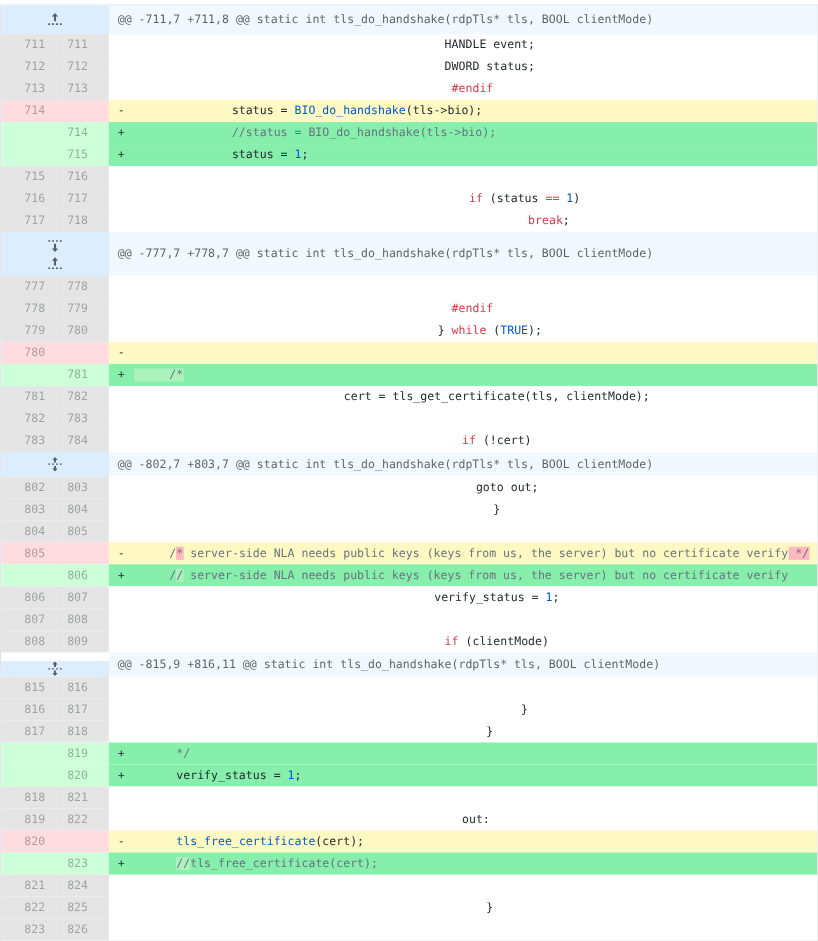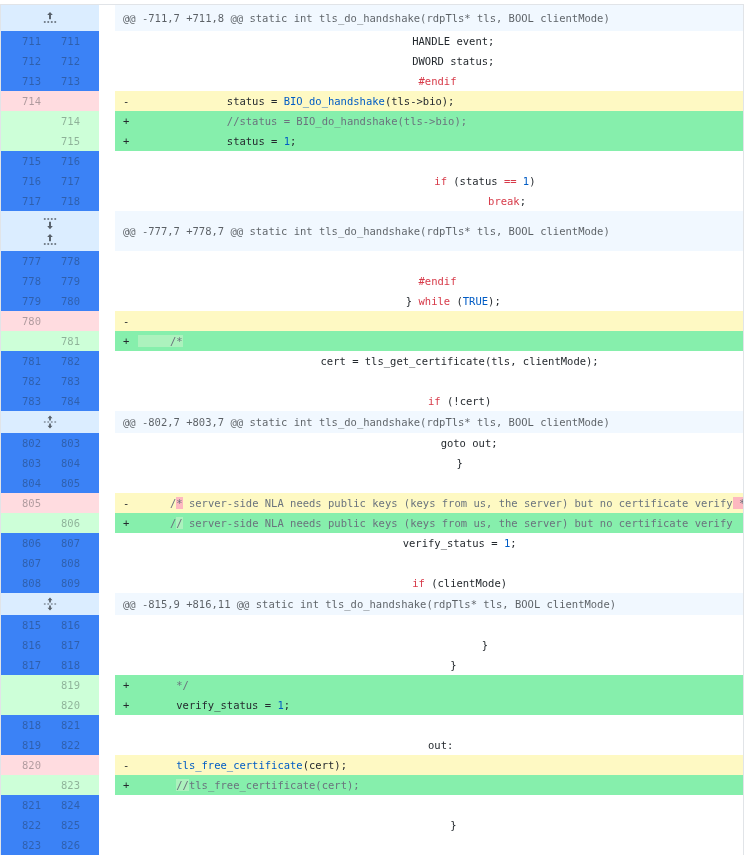--- a/index.html
+++ b/index.html
@@ -11,24 +11,24 @@
     font-family:"DejaVu Sans Mono","Liberation Mono",monospace;
     font-size:10.5px;
     color:#24292e;
     overflow:hidden;
   }
   .row{display:flex;height:20px;line-height:20px;}
   .num{box-sizing:border-box;text-align:right;color:rgba(27,31,35,0.35);
        cursor:pointer;flex:none;white-space:pre;}
   .num1{width:50px;padding-right:10px;}
   .num2{width:48px;padding-right:19px;}
-  .code{flex:1;box-sizing:border-box;white-space:pre;padding-left:8px;overflow:hidden;margin-left:16px;}
+  .code{flex:1;box-sizing:border-box;white-space:pre;padding-left:8px;overflow:hidden;}
   .marker{display:inline-block;width:9px;}
   
-  .row.context .num{background:#3b82f6;}
+  .row.context .num{background:#e5e5e5;}
   .row.context .code{background:#ffffff;text-align:center;}
   
   .row.del .num{background:#ffdce0;}
   .row.del .code{background:#fef9c3;}
   
   .row.add .num{background:#cdffd8;}
   .row.add .code{background:#86efac;}
   
   .row.hunk{height:26px;line-height:26px;}
   .row.hunk .gut{width:98px;flex:none;background:#dbedff;display:flex;
@@ -217,21 +217,21 @@
       <div class="row context">
         <div class="num num1">807</div>
         <div class="num num2">808</div>
         <div class="code"><span class="marker"> </span></div>
       </div>
       <div class="row context">
         <div class="num num1">808</div>
         <div class="num num2">809</div>
         <div class="code"><span class="marker"> </span><span class="p">       </span><span class="k">if</span><span class="p"> (clientMode)</span></div>
       </div>
-      <div class="row hunk" style="height: 22px; line-height: 22px;">
+      <div class="row hunk" style="height: 22px; line-height: 22px; align-items: flex-end;">
         <div class="gut">
           <button class="expander">
             <span>
               <svg width="14" height="14" viewBox="0 0 16 16">
                 <path d="M8 0.5 L10.8 3.6 H9 V6.2 H7 V3.6 H5.2 Z" fill="#57606a"></path>
                 <path d="M8 15.5 L10.8 12.4 H9 V9.8 H7 V12.4 H5.2 Z" fill="#57606a"></path>
                 <line x1="1" y1="8" x2="15" y2="8" stroke="#57606a" stroke-width="1.4" stroke-dasharray="2,2"></line>
               </svg>
             </span>
           </button>

